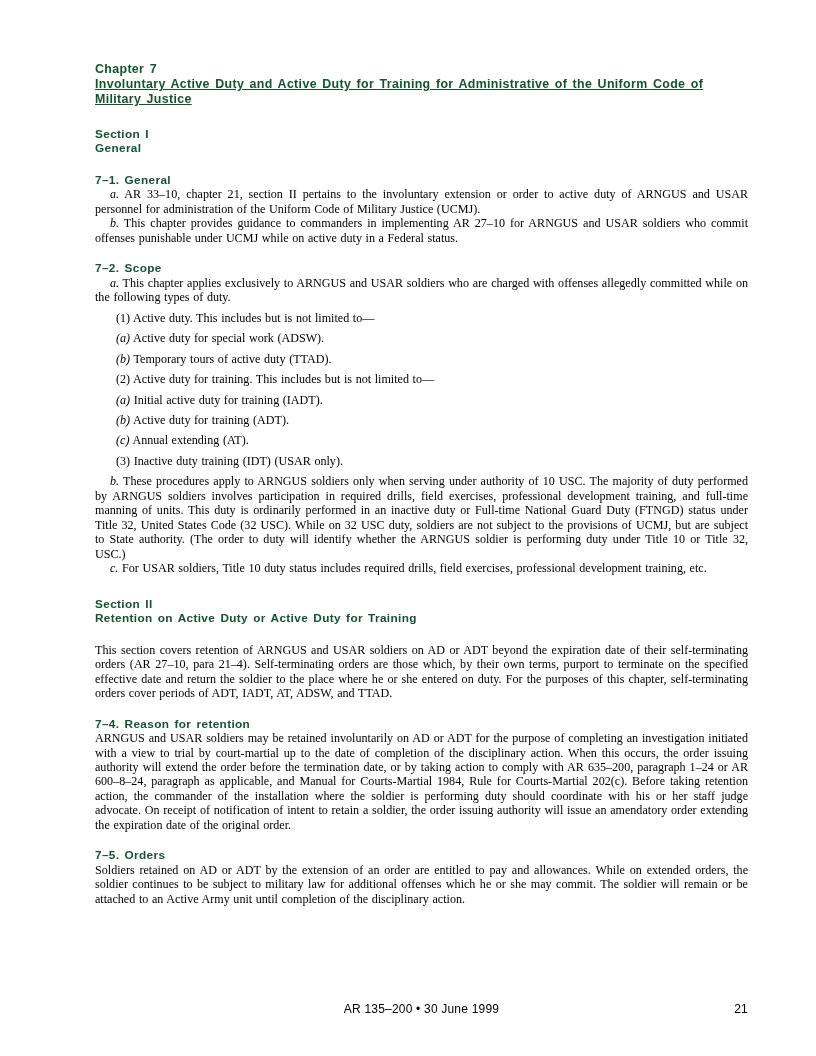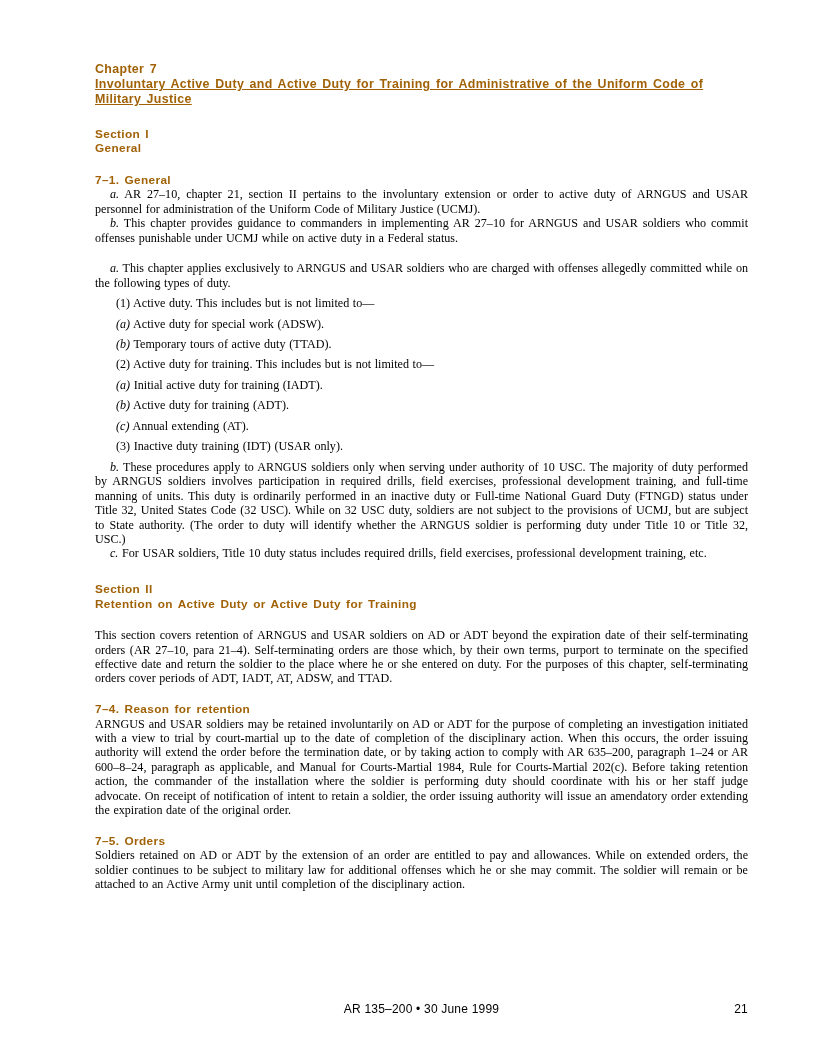--- a/index.html
+++ b/index.html
@@ -23,21 +23,21 @@
   .content {
     position: absolute;
     left: 95px;
     top: 62px;
     width: 653px;
   }
   
   .h-sans {
     font-family: "Liberation Sans", "DejaVu Sans", sans-serif;
     font-weight: bold;
-    color: #a16207;
+    color: #14532d;
     letter-spacing: 0.35px;
     word-spacing: 1.6px;
   }
   .chapter-head {
     font-size: 12.4px;
     line-height: 15.2px;
     margin: 0;
   }
   .chapter-title {
     font-size: 12.4px;
@@ -118,25 +118,26 @@
     <div class="h-sans chapter-title">Involuntary Active Duty and Active Duty for Training for Administrative of the Uniform Code of Military Justice</div>
 
     <div class="gap-chapter"></div>
 
     <div class="h-sans section-head">Section I</div>
     <div class="h-sans section-head">General</div>
 
     <div class="gap-sec-para"></div>
 
     <div class="h-sans para-head">7–1. General</div>
-    <p class="body-text indent"><em class="it">a.</em><span> AR 27–10, chapter 21, section II pertains to the involuntary extension or order to active duty of ARNGUS and USAR personnel for administration of the Uniform Code of Military Justice (UCMJ).</span></p>
+    <p class="body-text indent"><em class="it">a.</em><span> AR 33–10, chapter 21, section II pertains to the involuntary extension or order to active duty of ARNGUS and USAR personnel for administration of the Uniform Code of Military Justice (UCMJ).</span></p>
     <p class="body-text indent"><em class="it">b.</em><span> This chapter provides guidance to commanders in implementing AR 27–10 for ARNGUS and USAR soldiers who commit offenses punishable under UCMJ while on active duty in a Federal status.</span></p>
 
     <div class="gap-block"></div>
 
+    <div class="h-sans para-head">7–2. Scope</div>
     <p class="body-text indent"><em class="it">a.</em><span> This chapter applies exclusively to ARNGUS and USAR soldiers who are charged with offenses allegedly committed while on the following types of duty.</span></p>
 
     <div>
       <p class="list-item"><span>(1)</span><span> Active duty. This includes but is not limited to—</span></p>
       <p class="list-item"><em class="it">(a)</em><span> Active duty for special work (ADSW).</span></p>
       <p class="list-item"><em class="it">(b)</em><span> Temporary tours of active duty (TTAD).</span></p>
       <p class="list-item"><span>(2)</span><span> Active duty for training. This includes but is not limited to—</span></p>
       <p class="list-item"><em class="it">(a)</em><span> Initial active duty for training (IADT).</span></p>
       <p class="list-item"><em class="it">(b)</em><span> Active duty for training (ADT).</span></p>
       <p class="list-item"><em class="it">(c)</em><span> Annual extending (AT).</span></p>

